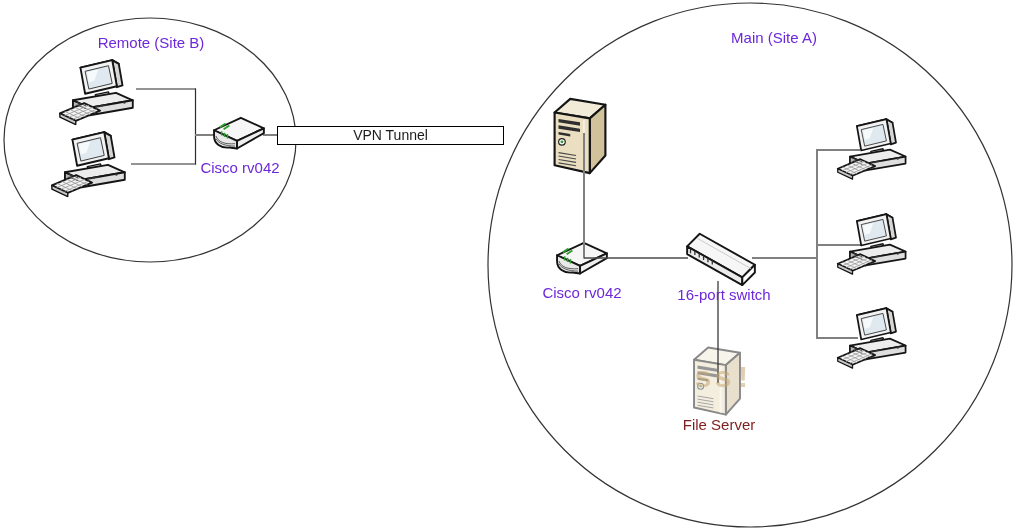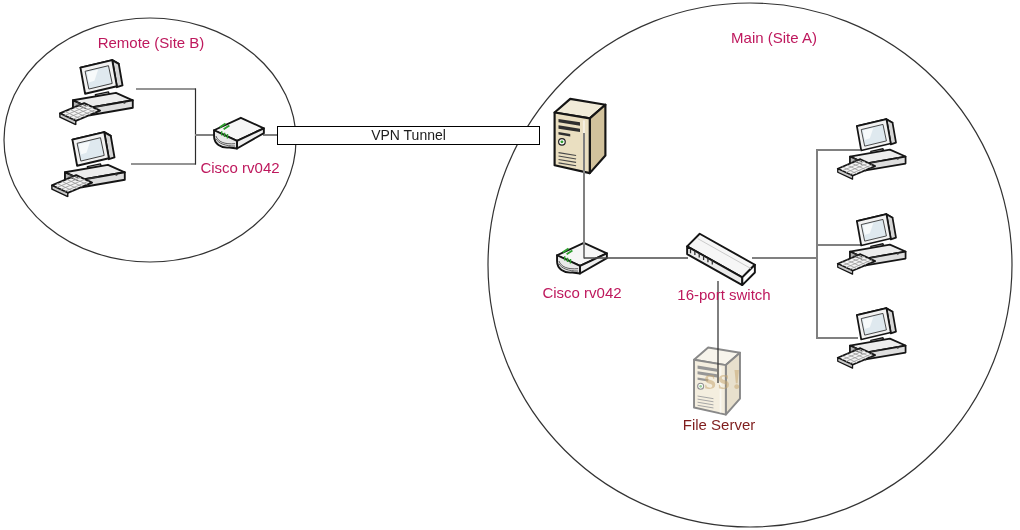--- a/index.html
+++ b/index.html
@@ -5,31 +5,31 @@
   html,body{margin:0;padding:0;background:#fff;}
   #canvas{
     position:relative;width:1020px;height:530px;background:#ffffff;
     font-family:"Liberation Sans", sans-serif;overflow:hidden;
   }
   #canvas svg{position:absolute;left:0;top:0;pointer-events:none;}
   .icon{position:absolute;overflow:visible;}
   .faded{opacity:.5;}
   .lbl{
     position:absolute;transform:translateX(-50%);
-    font-size:15px;color:#be185d;white-space:nowrap;text-align:center;line-height:18px;
+    font-size:15px;color:#6d28d9;white-space:nowrap;text-align:center;line-height:18px;
   }
   .lbl.muted{color:#7f1d1d;}
   .vpn-box{
-    position:absolute;left:277px;top:126px;width:263px;height:19px;
+    position:absolute;left:277px;top:126px;width:227px;height:19px;
     box-sizing:border-box;border:1px solid #000;background:#fff;
     font-size:14px;line-height:17px;text-align:center;color:#1c1c1c;
   }
   .watermark{
     position:absolute;transform:translateX(-50%);
-    font-size:30px;font-weight:bold;font-family:Liberation Serif, serif;
+    font-size:30px;font-weight:bold;font-family:Liberation Mono, monospace;
     color:rgba(198,168,115,0.55);letter-spacing:2px;
   }
 </style>
 </head>
 <body>
 
 <div id="canvas">
 
   <svg width="0" height="0" style="position:absolute" aria-hidden="true">
     <defs>

